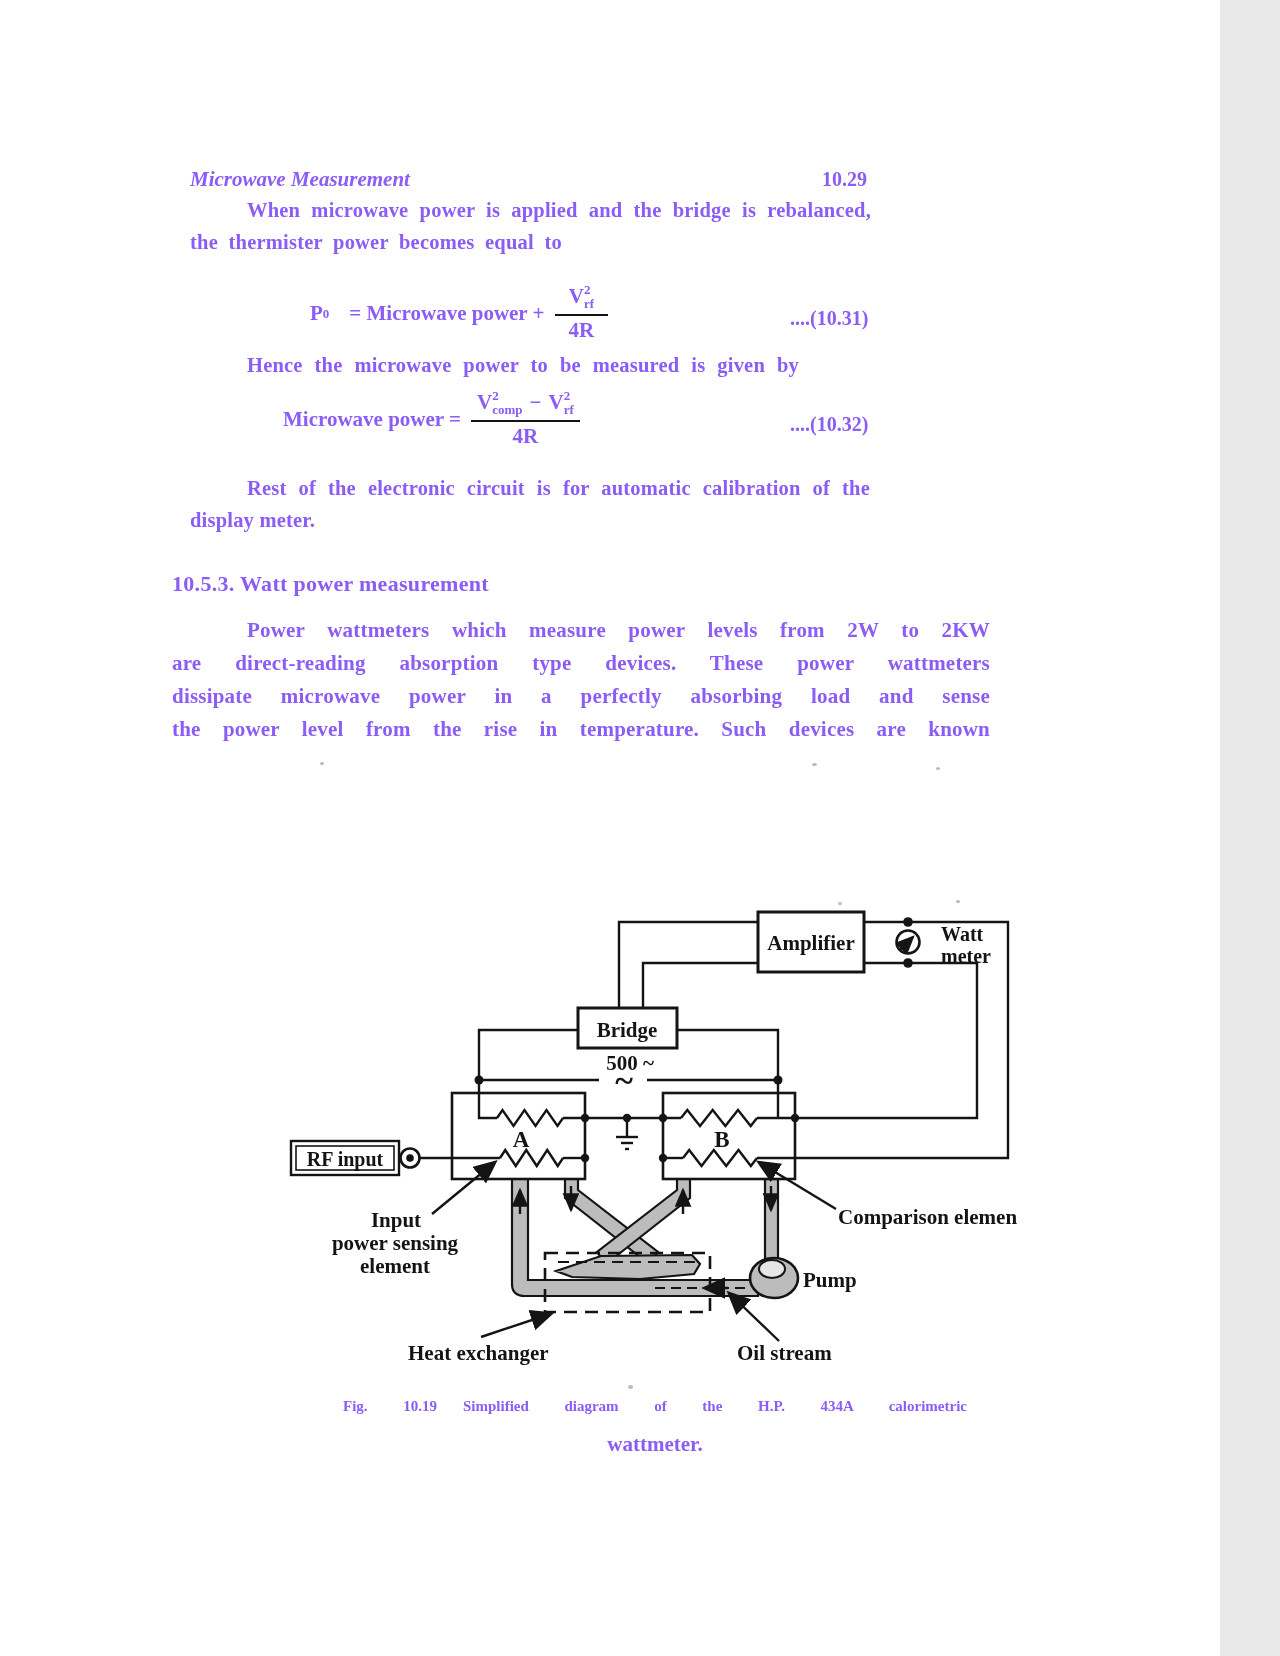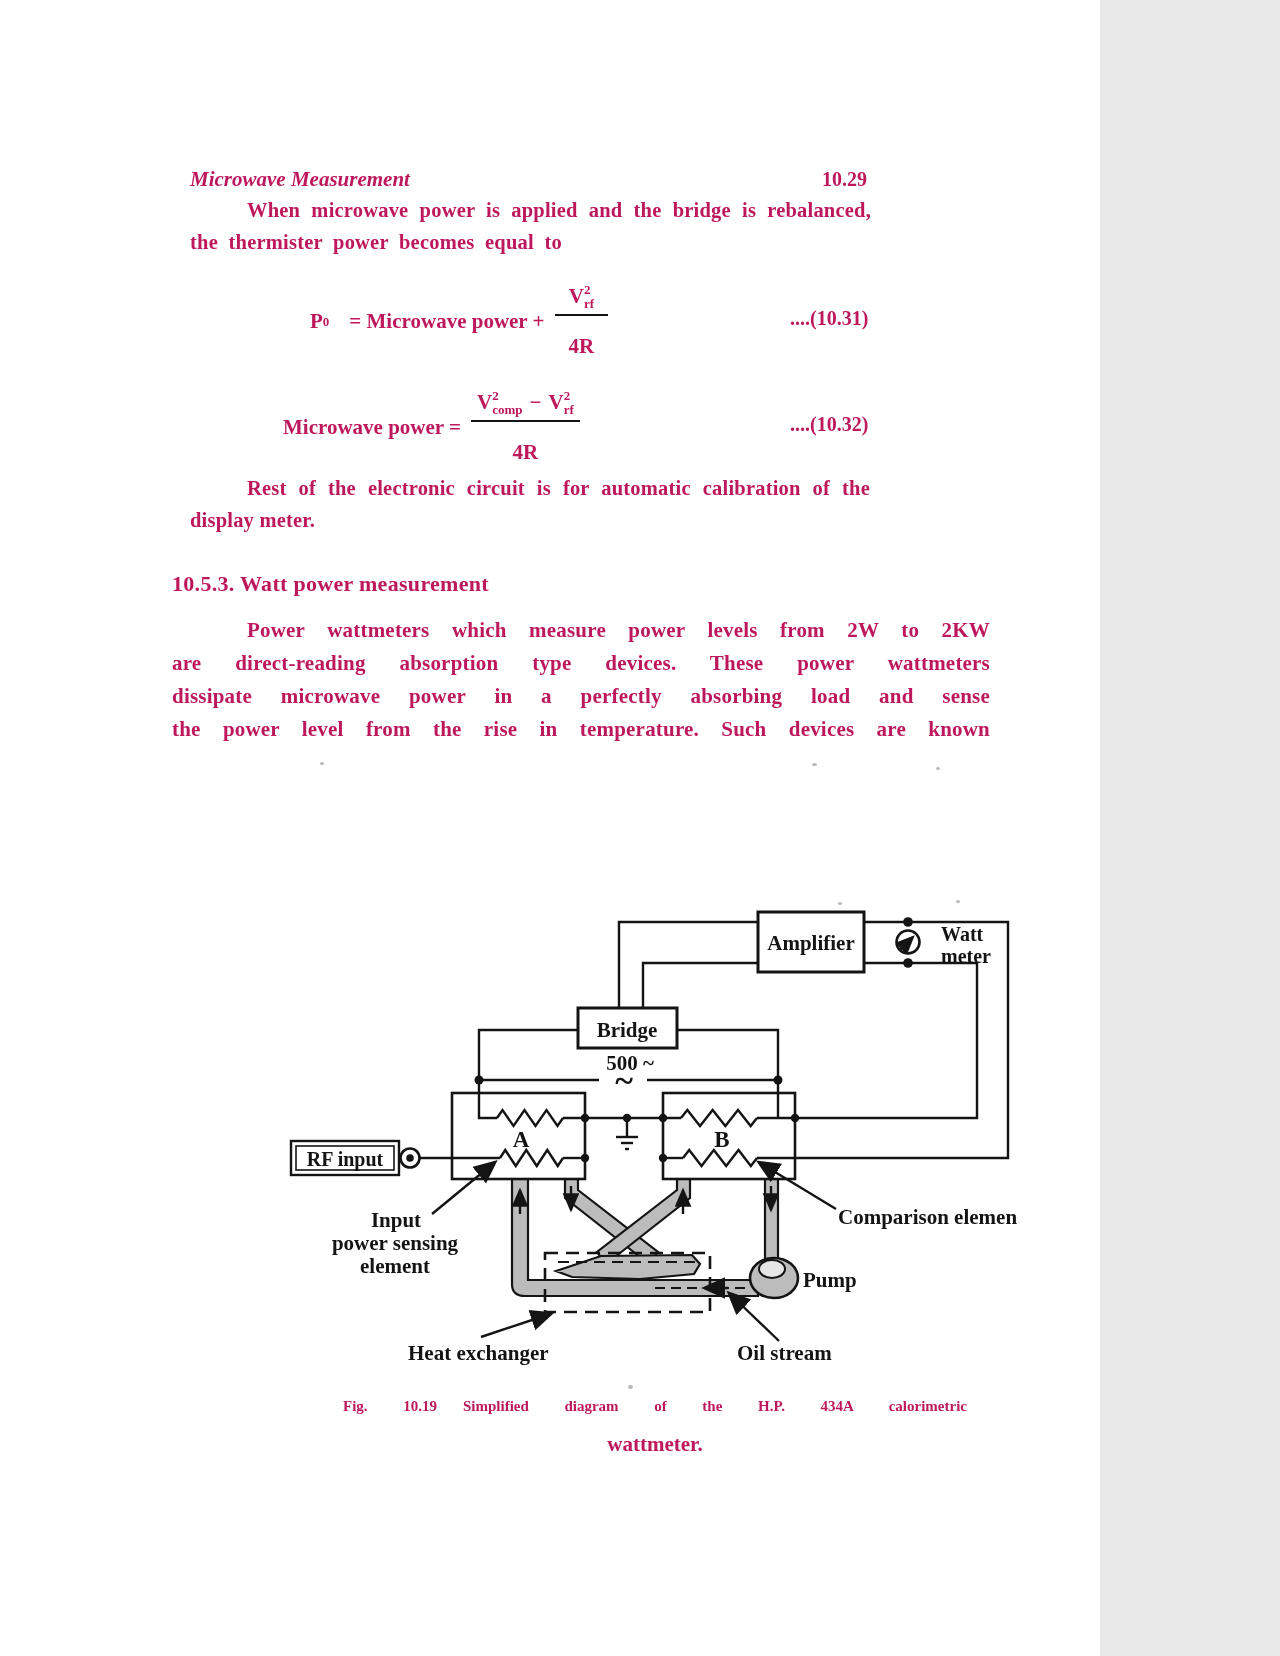--- a/index.html
+++ b/index.html
@@ -1,35 +1,35 @@
 <!DOCTYPE html>
 <html><head>
 <meta charset="utf-8">
 <style>
   html,body{margin:0;padding:0;background:#e9e9e9;}
   .page{
-    position:relative; width:1100px; height:1656px; background:#ffffff;
-    font-family:"Liberation Serif","DejaVu Serif",serif; color:#be185d; overflow:hidden;
+    position:relative; width:1220px; height:1656px; background:#ffffff;
+    font-family:"Liberation Serif","DejaVu Serif",serif; color:#8b5cf6; overflow:hidden;
   }
   .abs{position:absolute;}
   .ln{
     font-size:20.5px; font-weight:700; letter-spacing:0.2px;
     text-align:justify; text-align-last:justify; white-space:normal;
   }
   .noj{text-align:left; text-align-last:left;}
   .hdr-title{font-style:italic; font-size:21px; font-weight:600;}
   .hdr-page{font-size:20px; font-weight:700;}
   .sec-head{font-size:22px; font-weight:700; letter-spacing:0.3px;}
   
   .eq{display:flex; align-items:center; font-size:21px; font-weight:600;}
   .eq .mid{margin:0 10px 0 20px;}
   .eq sub{font-size:13px; font-weight:600;}
   .frac{display:inline-flex; flex-direction:column; align-items:center;}
   .frac .num{display:inline-flex; align-items:flex-start; padding:0 6px 3px 6px;}
-  .frac .den{border-top:2.4px solid #141414; padding:18px 14px 0 14px; align-self:stretch; text-align:center;}
+  .frac .den{border-top:2.4px solid #141414; padding:2px 14px 0 14px; align-self:stretch; text-align:center;}
   .supsub{display:inline-flex; flex-direction:column; align-items:flex-start; font-size:13px; line-height:1.05; transform:translateY(-1px); font-weight:600;}
   .supsub span{display:block;}
   .minus{margin:0 7px;}
   .eq-tag{font-size:20px; font-weight:600;}
   
   .caption1{display:block; font-size:15px; font-weight:700; text-align:justify; text-align-last:justify;}
   .caption1 .capfig{margin-right:26px;}
   .caption2{font-size:21px; font-weight:700; text-align:center;}
   .speck{position:absolute; background:#b9b9b9; border-radius:50%;}
   svg text{font-family:"Liberation Serif","DejaVu Serif",serif; font-weight:700; fill:#141414;}
@@ -55,20 +55,21 @@
         <span class="supsub">
           <span>2</span>
             <span>rf</span>
         </span>
       </span>
       <span class="den">4R</span>
     </span>
   </div>
   <div class="abs eq-tag" style="left:790px; top:307px;">....(10.31)</div>
 
+  <div class="abs ln" style="left:247px; top:354px; width:552px;">Hence the microwave power to be measured is given by</div>
 
   <div class="abs eq" style="left:283px; top:390px;">
     <span>Microwave power =</span>
     <span style="width:10px;"></span>
     <span class="frac">
       <span class="num">
         <span>V</span>
         <span class="supsub">
           <span>2</span>
             <span>comp</span>

